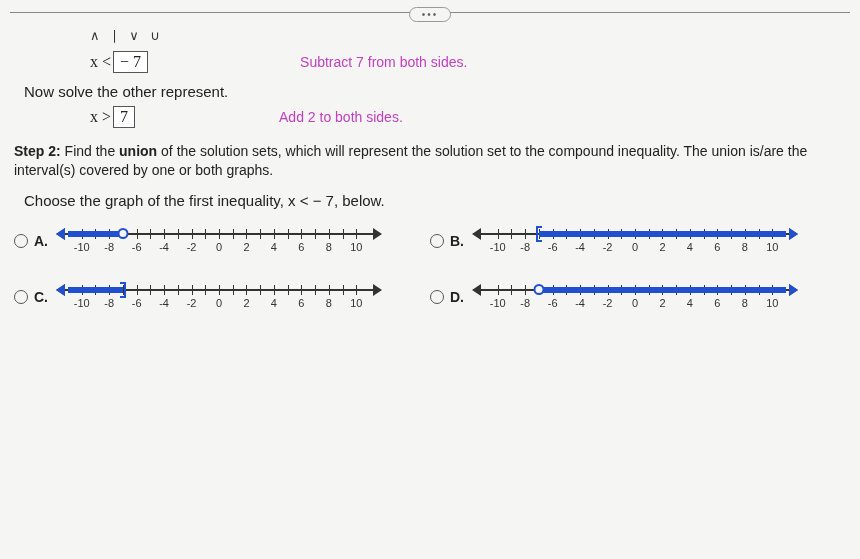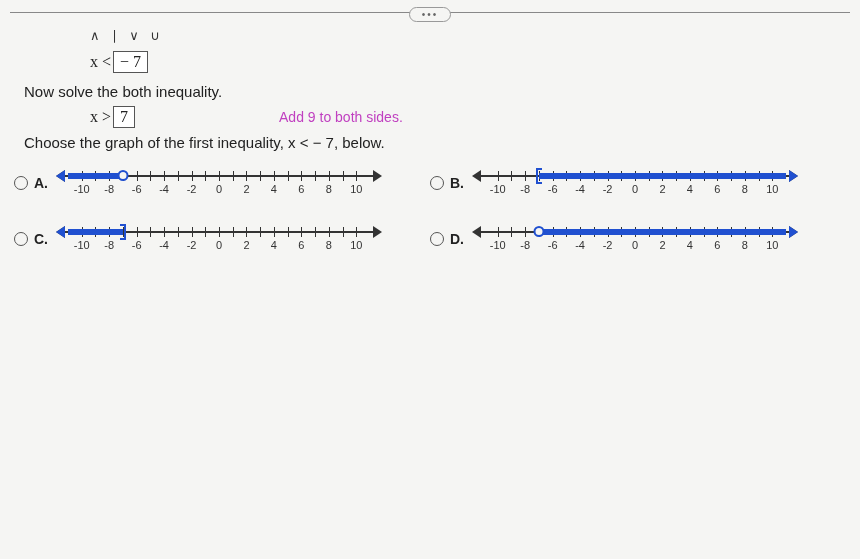--- a/index.html
+++ b/index.html
@@ -46,33 +46,37 @@
   <hr class="hr">
   <div class="dots">
       <div class="dots-box">•••</div>
     </div>
 
   <div class="work">
     <div class="sym">∧  ∣  ∨  ∪</div>
     <div class="line">
       <span class="math">x &lt;</span>
       <span class="math box">− 7</span>
-    </div>
-  </div>
-
-  <div class="sub">Now solve the both inequality.</div>
+      <span class="hint">Subtract 7 from both sides.</span>
+    </div>
+  </div>
+
+  <div class="sub">Now solve the other represent.</div>
 
   <div class="work">
     <div class="line">
       <span class="math">x  &gt;</span>
       <span class="math box">7</span>
-      <span class="hint2">Add 9 to both sides.</span>
-    </div>
-  </div>
-
+      <span class="hint2">Add 2 to both sides.</span>
+    </div>
+  </div>
+
+  <div class="step">
+    <b>Step 2:</b><span> Find the </span><b>union</b><span> of the solution sets, which will represent the solution set to the compound inequality. The union is/are the interval(s) covered by one or both graphs.</span>
+  </div>
 
   <div class="choose">Choose the graph of the first inequality, x &lt; − 7, below.</div>
 
   <div class="opts">
     <div class="opt">
       <div class="radio"></div>
       <span class="lab">A.</span>
       <div class="nl" id="nlA">
           <div class="axis"></div>
           <div class="arrL"></div>

